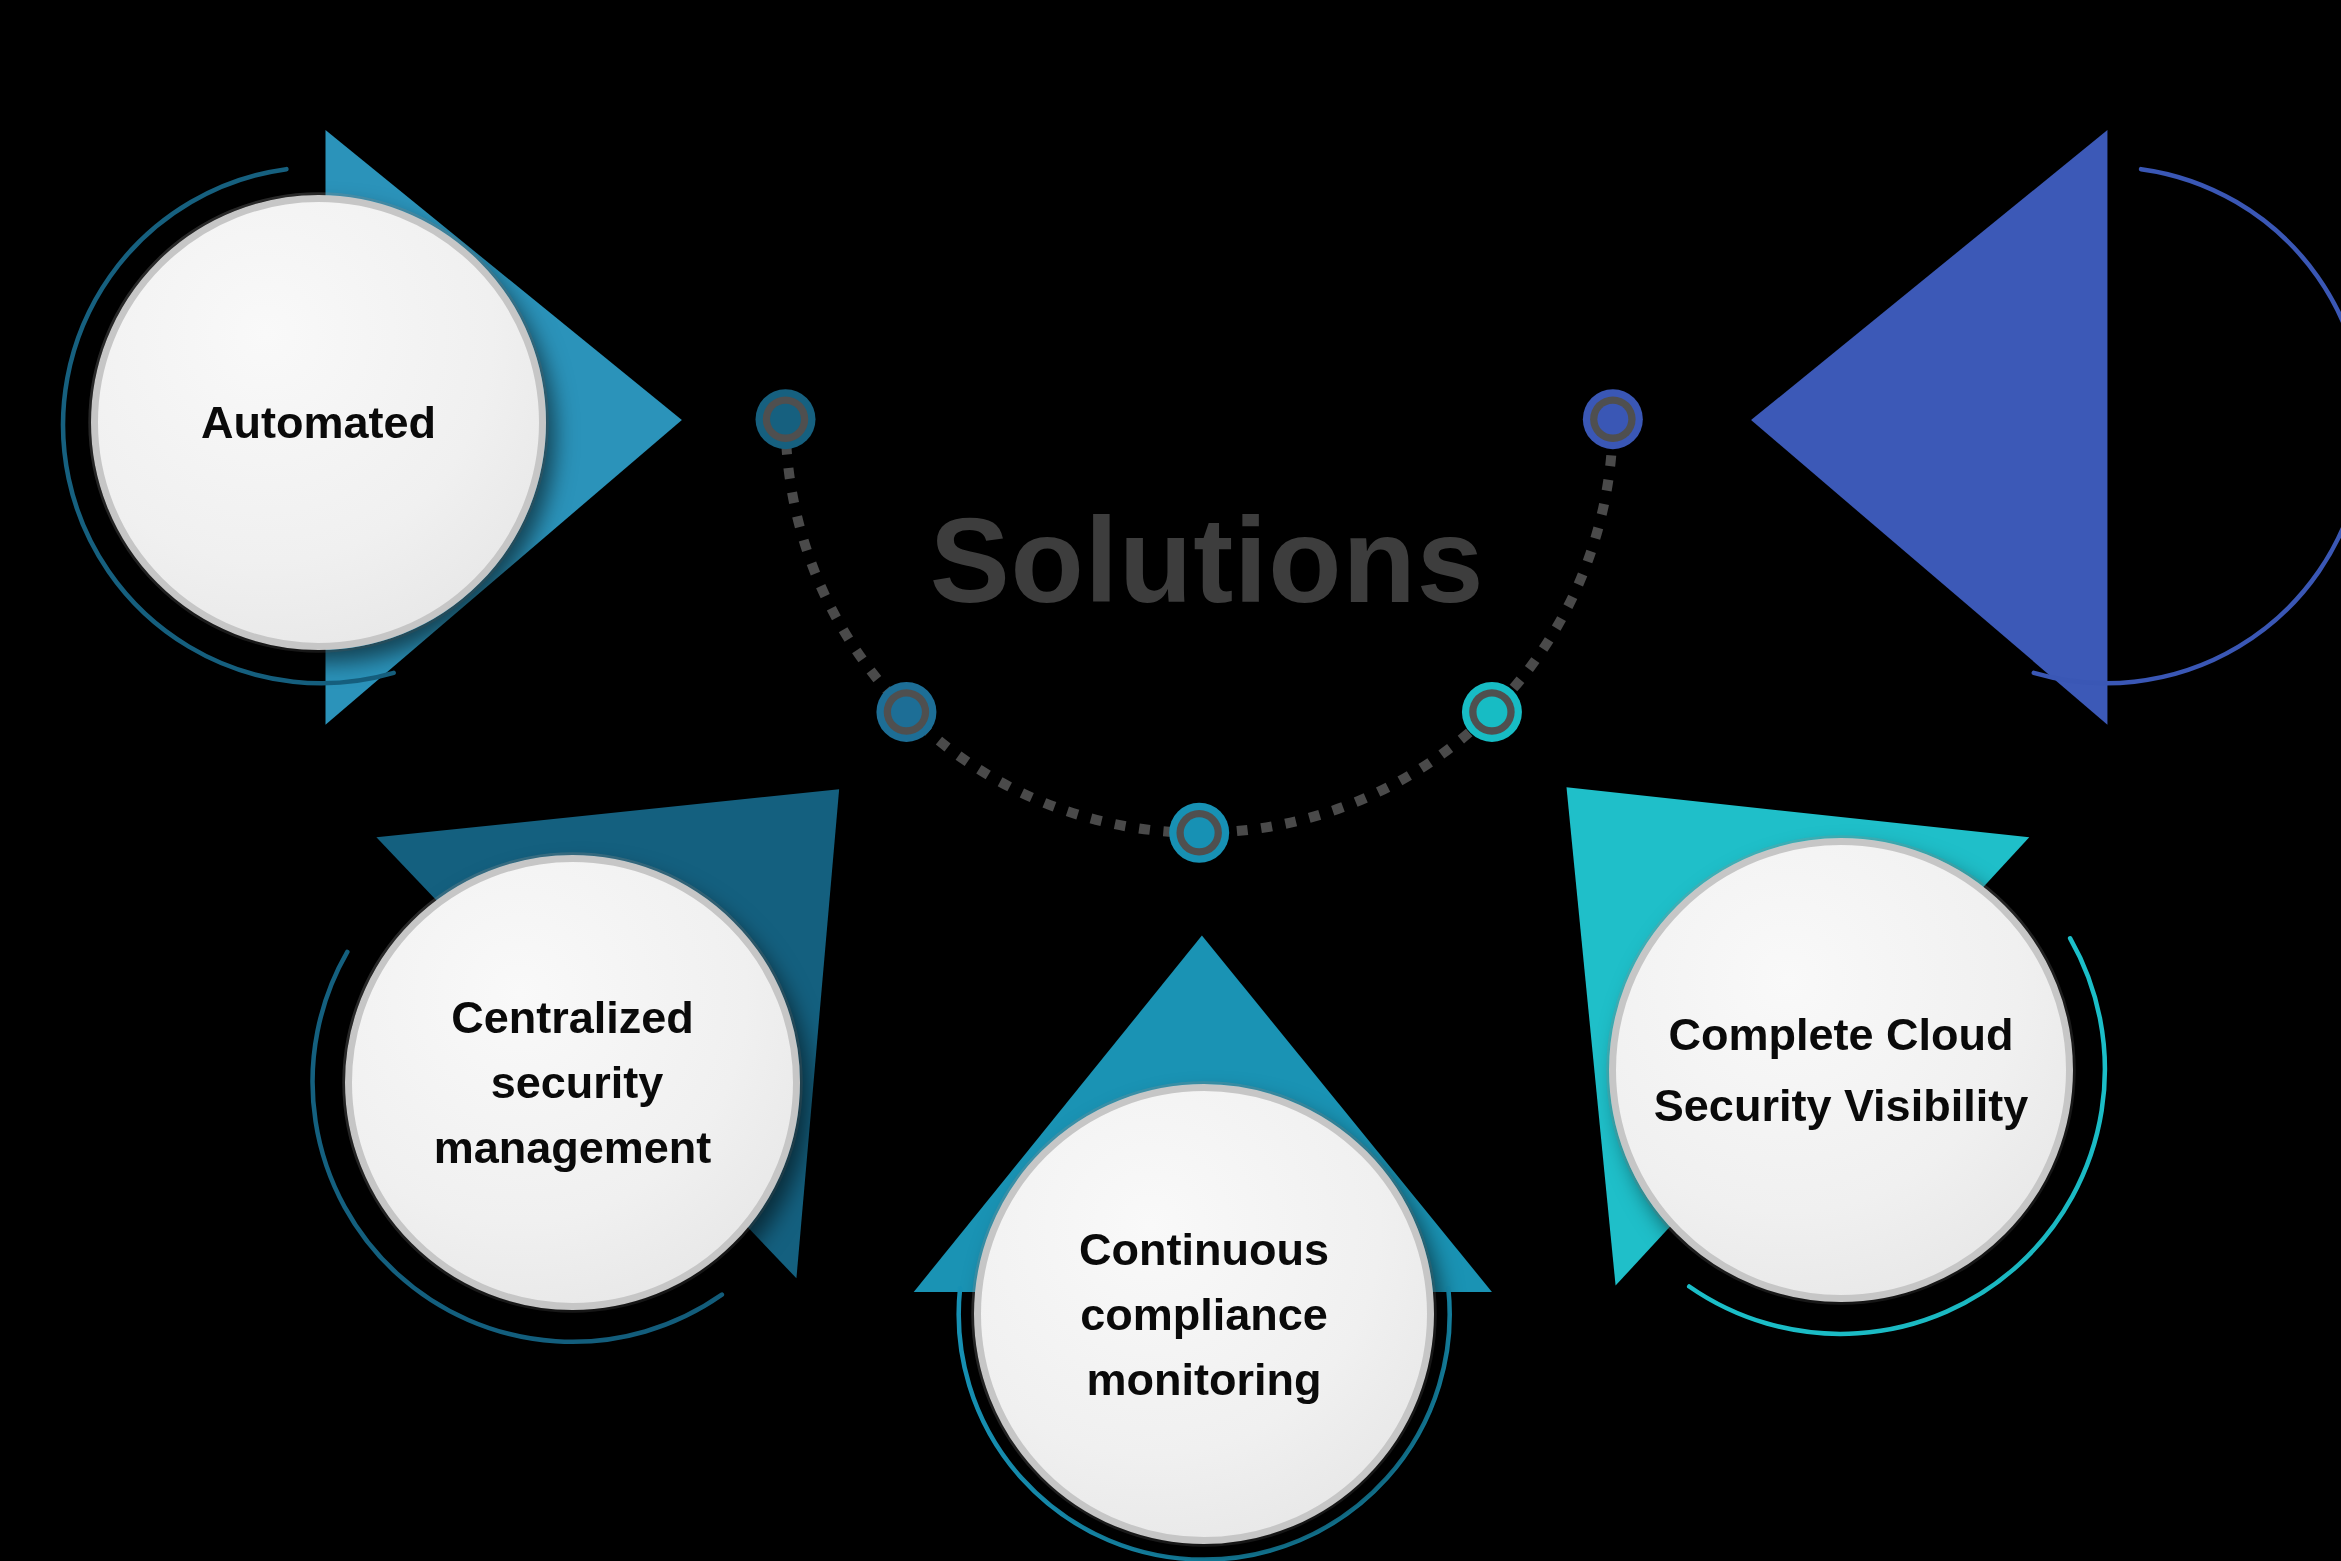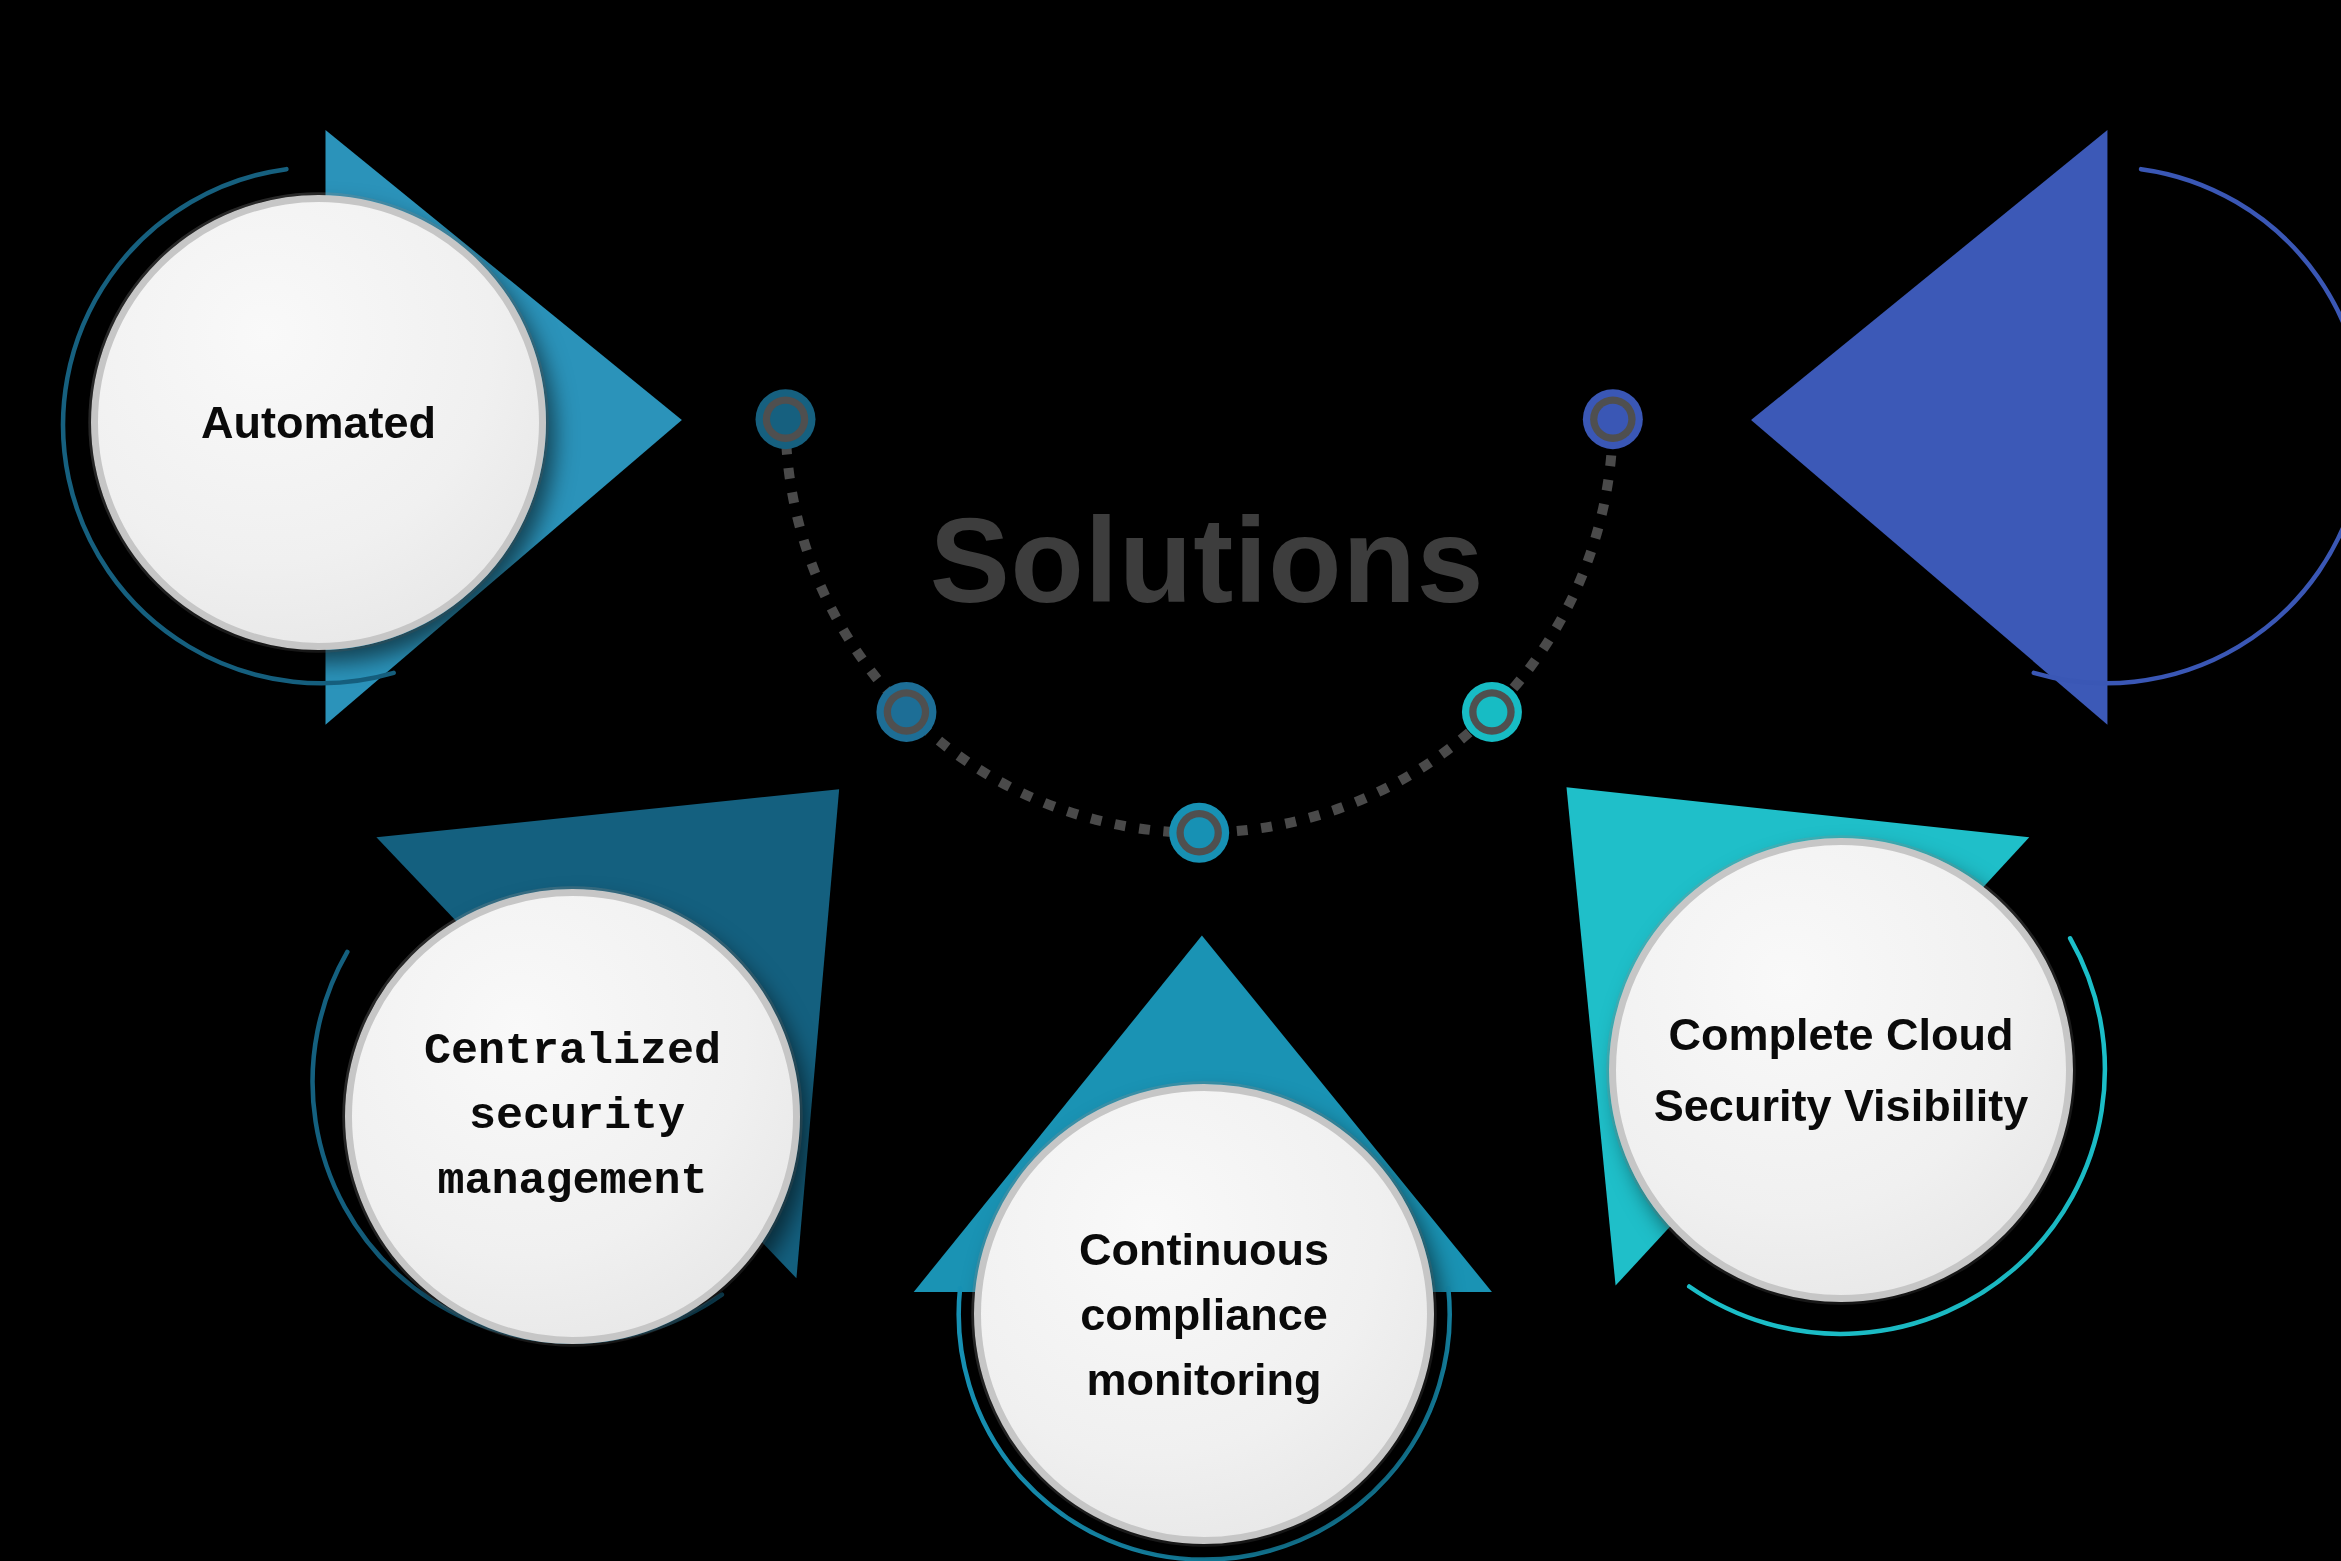--- a/index.html
+++ b/index.html
@@ -74,21 +74,21 @@
     </g>
   </svg>
 
   <div class="title" style="color: rgb(61, 61, 61); text-align: right;">Solutions</div>
 
   <div class="node-circle" style="left:91px;top:195px;width:455px;height:455px;">
     <div class="node-label-line" style="color: rgb(10, 10, 10);">Automated</div>
   </div>
 
 
-  <div class="node-circle" style="left:345px;top:889px;width:455px;height:455px;font-family:Liberation Mono, monospace;">
+  <div class="node-circle" style="left:345px;top:855px;width:455px;height:455px;">
     <div class="node-label-line" style="color: rgb(10, 10, 10);">Centralized</div>
     <div class="node-label-line" style="color: rgb(10, 10, 10); margin-left: 9px;">security</div>
     <div class="node-label-line" style="color: rgb(10, 10, 10);">management</div>
   </div>
 
   <div class="node-circle" style="left:974px;top:1084px;width:460px;height:460px;">
     <div class="node-label-line" style="color: rgb(10, 10, 10);">Continuous</div>
     <div class="node-label-line" style="color: rgb(10, 10, 10);">compliance</div>
     <div class="node-label-line" style="color: rgb(10, 10, 10);">monitoring</div>
   </div>

